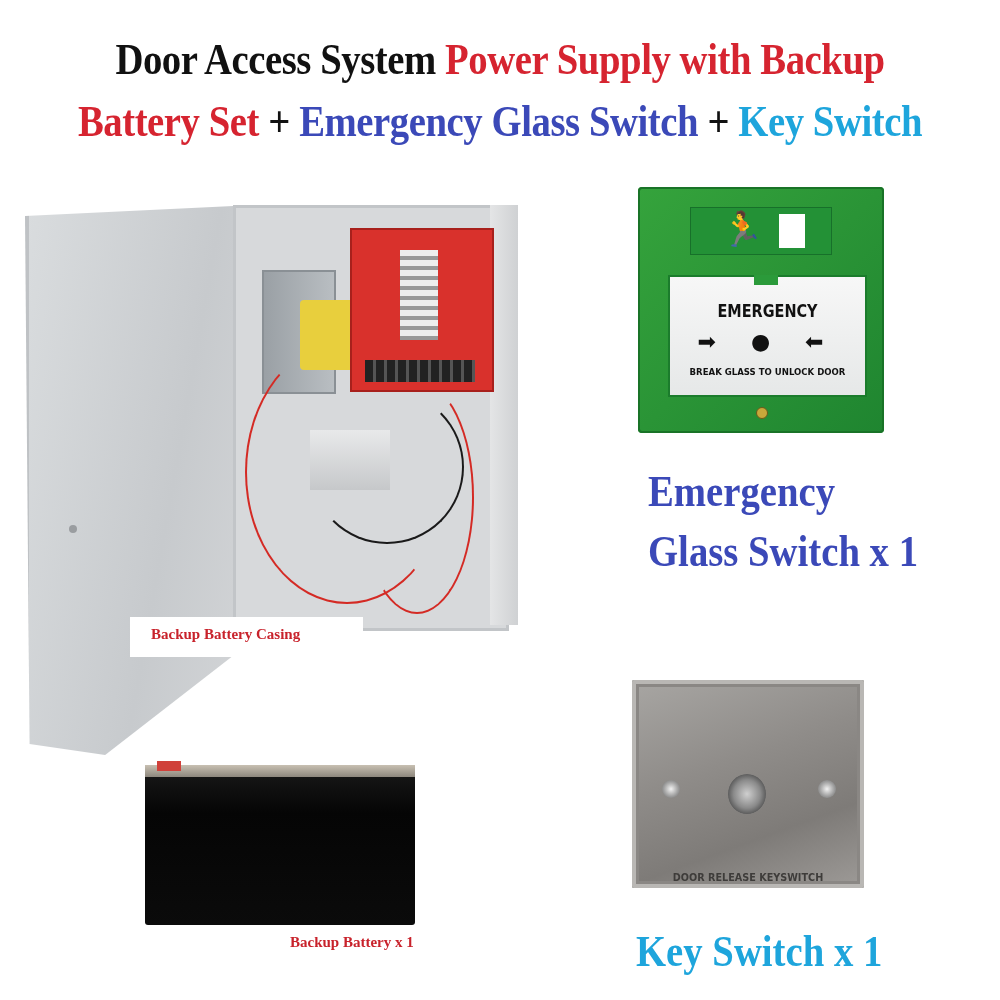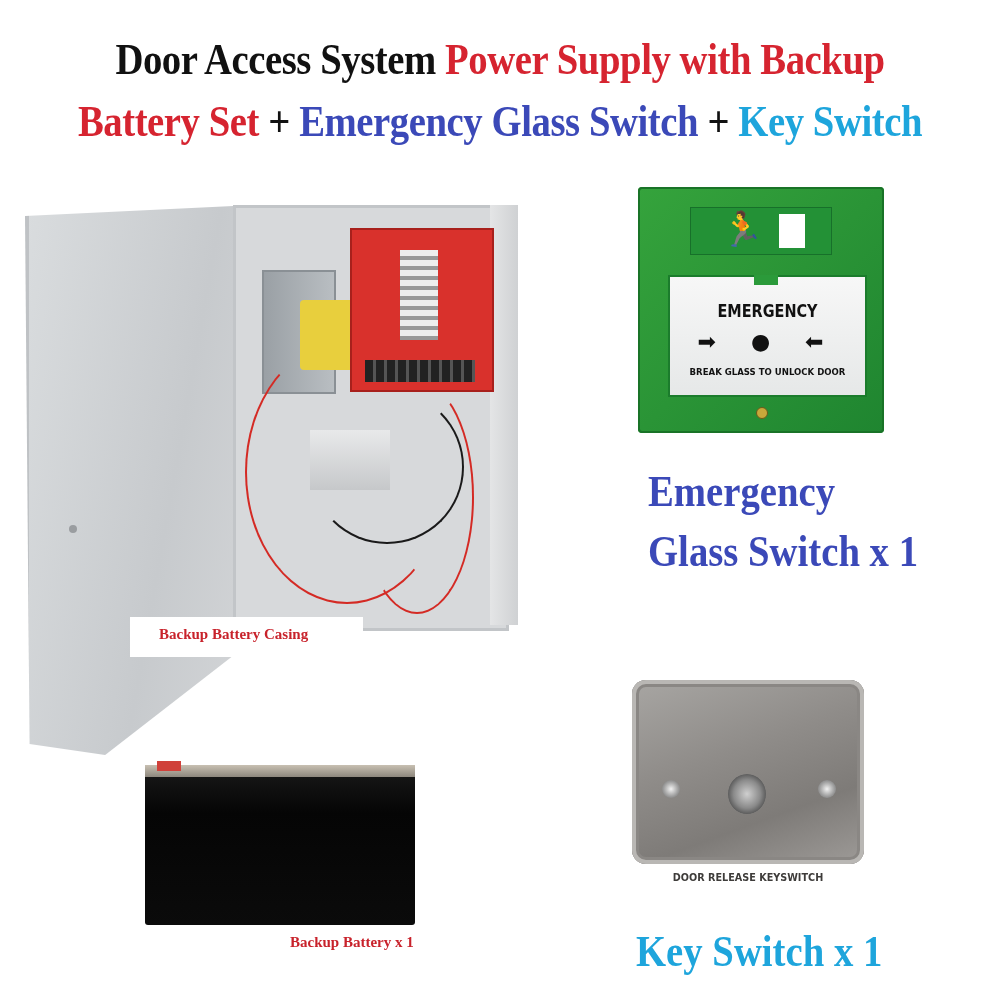--- a/index.html
+++ b/index.html
@@ -40,21 +40,21 @@
   .egs-tab { position:absolute; left:84px; top:-2px; width:24px; height:10px; background:#2b9a3a; }
   .egs-word { position:absolute; left:0; top:24px; width:100%; text-align:center; font-family:"DejaVu Sans", sans-serif; font-weight:bold; font-size:17px; color:#111; transform:scaleX(0.85); }
   .egs-arrows { position:absolute; left:0; top:52px; width:100%; text-align:center; font-size:22px; font-family:"DejaVu Sans", sans-serif; color:#111; letter-spacing:14px; }
   .egs-sub { position:absolute; left:0; top:89px; width:100%; text-align:center; font-family:"DejaVu Sans", sans-serif; font-weight:bold; font-size:9.5px; color:#111; white-space:nowrap; transform:scaleX(0.9); }
   .egs-screw { position:absolute; left:118px; top:220px; width:10px; height:10px; border-radius:50%; background:#c8a83a; border:1px solid #6a5a1a; }
   .caption-blue { position:absolute; color:#3b49b8; font-weight:bold; font-size:44px; line-height:1; transform:scaleX(0.88); transform-origin:left; white-space:nowrap; }
   .cap-e1 { left:648px; top:470px; }
   .cap-e2 { left:648px; top:530px; }
 
   
-  .ks { position:absolute; left:632px; top:680px; width:232px; height:184px; border-radius:14px; background:linear-gradient(160deg,#a8a6a3,#8f8c89 40%,#7e7b78 70%,#9e9b98); box-shadow:inset 0 0 0 4px #b9b7b4, inset 0 0 0 7px #8a8784; }
+  .ks { position:absolute; left:632px; top:680px; width:232px; height:208px; border-radius:2px; background:linear-gradient(160deg,#a8a6a3,#8f8c89 40%,#7e7b78 70%,#9e9b98); box-shadow:inset 0 0 0 4px #b9b7b4, inset 0 0 0 7px #8a8784; }
   .ks-screw { position:absolute; top:100px; width:18px; height:18px; border-radius:50%; background:radial-gradient(#f2f2f2,#9a9a9a 60%,#6a6a6a); }
   .ks-lock { position:absolute; left:96px; top:94px; width:38px; height:40px; border-radius:50%; background:radial-gradient(#cfcfcf,#8a8a8a 50%,#5e5e5e 70%,#d8d8d8 80%,#7a7a7a); }
   .ks-text { position:absolute; left:0; top:191px; width:100%; text-align:center; font-family:"DejaVu Sans", sans-serif; font-weight:bold; font-size:10.5px; color:#3e3c3a; white-space:nowrap; transform:scaleX(0.92); }
   .caption-cyan { position:absolute; left:636px; top:930px; color:#1ea5dc; font-weight:bold; font-size:44px; line-height:1; transform:scaleX(0.88); transform-origin:left; white-space:nowrap; }
 </style>
 </head>
 <body>
 
 <div class="title t1">
   <span class="black">Door Access System </span><span class="red">Power Supply with Backup</span>
@@ -73,21 +73,21 @@
   <div class="coil"></div>
   <div class="pcb"></div>
   <div class="heatsink"></div>
   <div class="terminals"></div>
   <div class="bracket"></div>
   <div class="wire-red" style="left:225px;top:140px;width:200px;height:260px;border-color:transparent transparent #d42a24 #d42a24;"></div>
   <div class="wire-red" style="left:340px;top:180px;width:110px;height:230px;border-color:transparent #d42a24 #d42a24 transparent;"></div>
   <div class="wire-red" style="left:290px;top:190px;width:150px;height:150px;border-color:transparent #1a1a1a #1a1a1a transparent;"></div>
 </div>
 <div class="label-box"></div>
-<div class="label-text" style="left:151px;top:626px;margin-left:8px;">Backup Battery Casing</div>
+<div class="label-text" style="left:151px;top:626px;">Backup Battery Casing</div>
 
 <div class="battery">
   <div class="battery-top"></div>
   <div class="battery-terminal"></div>
 </div>
 <div class="label-text battery-label">Backup Battery x 1</div>
 
 <div class="egs">
   <div class="egs-sign">
     <span class="egs-runner">🏃</span>

